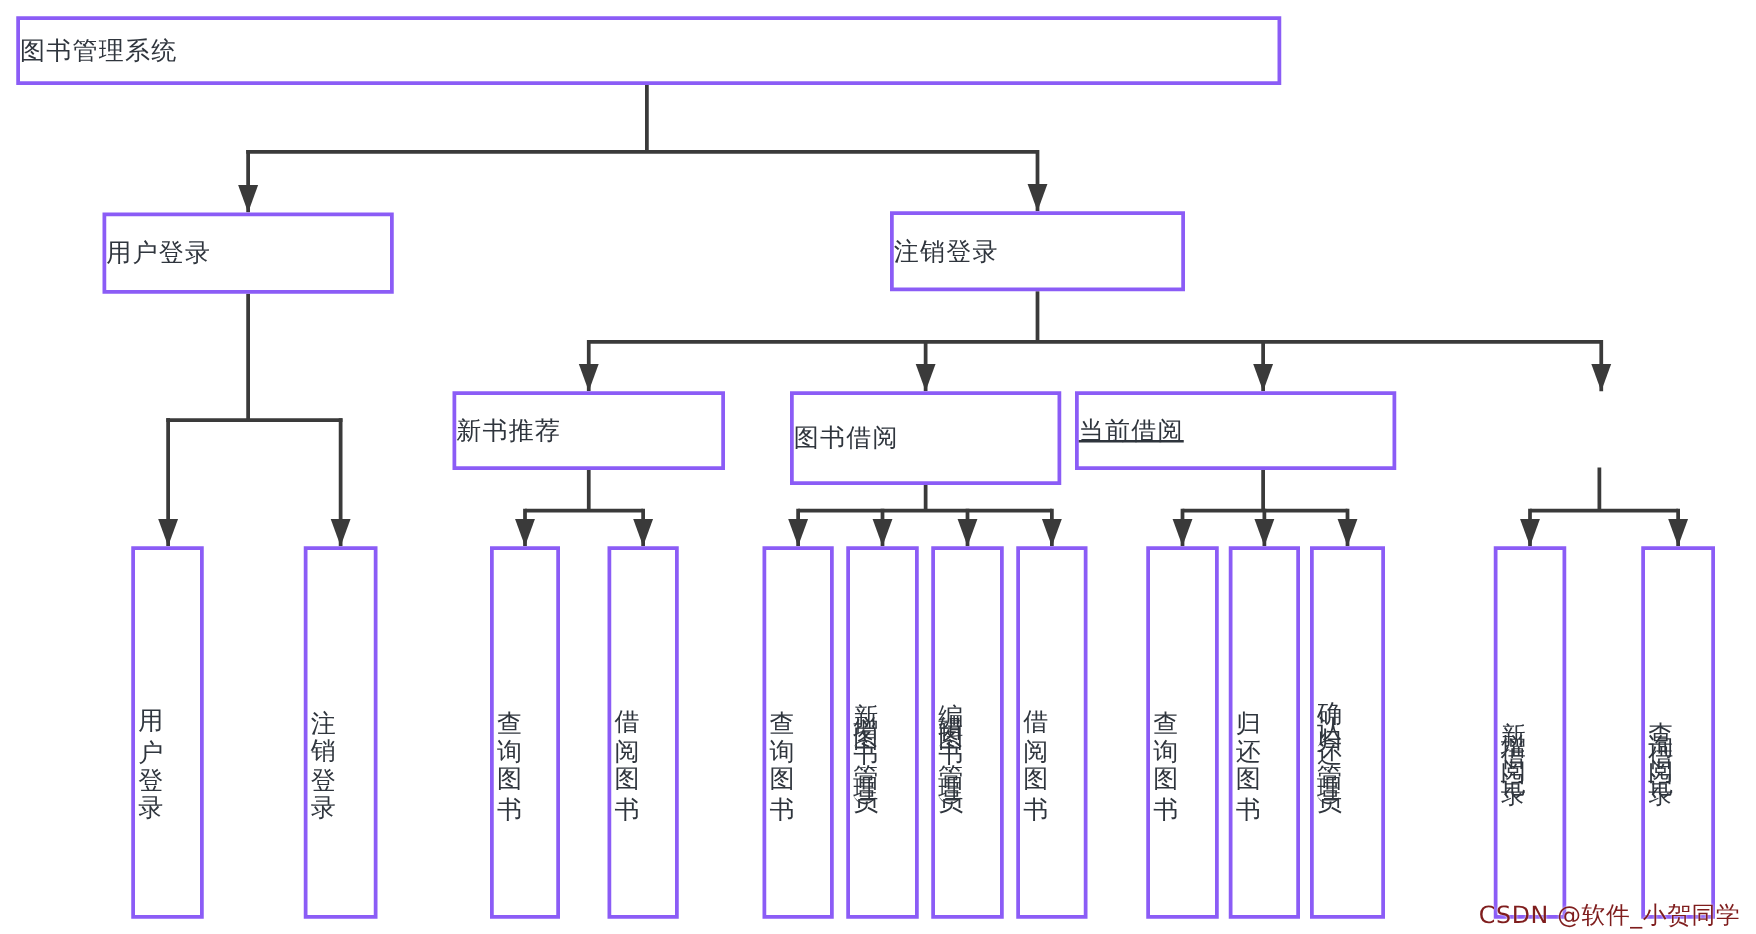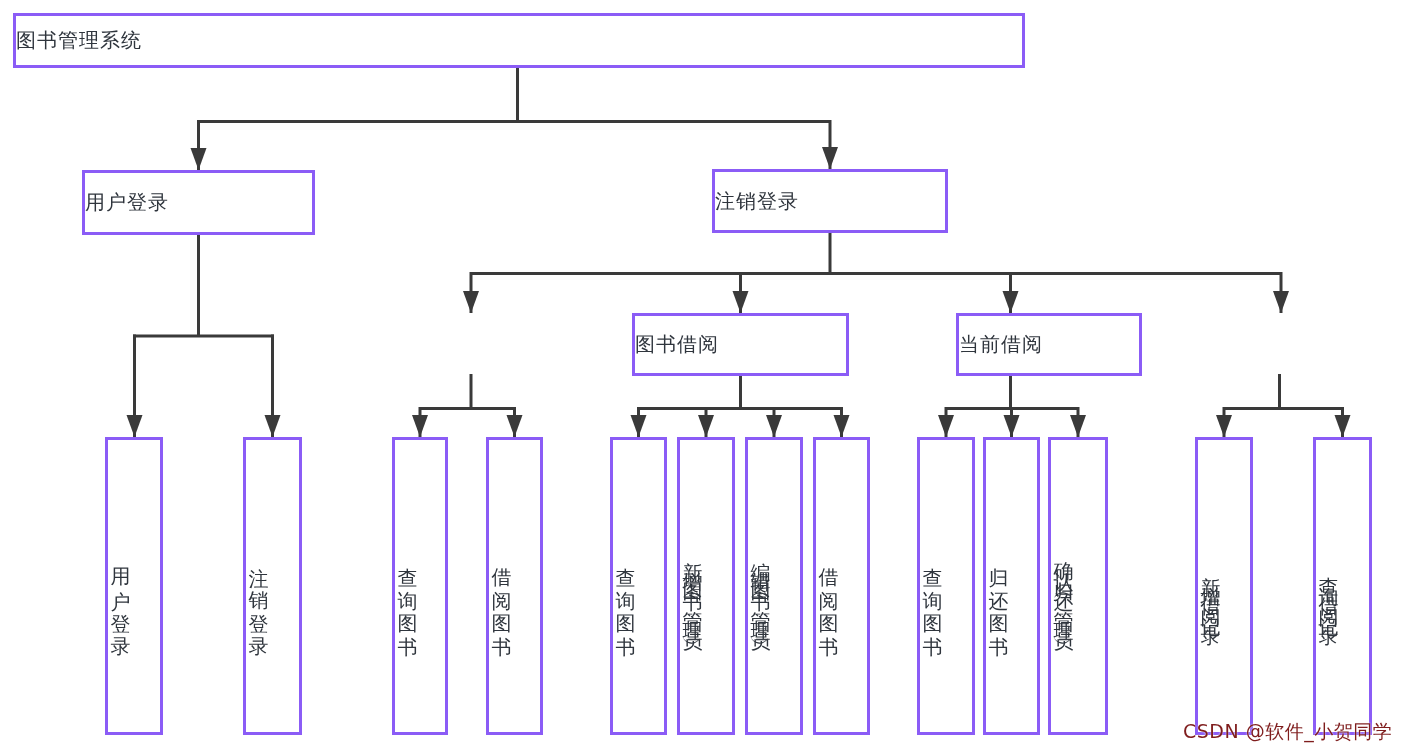--- a/index.html
+++ b/index.html
@@ -127,24 +127,27 @@
     <span>图书管理系统</span>
   </div>
 
   <div class="node h-node" style="left:82px; top:170px; width:233px; height:65px;">
     <span>用户登录</span>
   </div>
   <div class="node h-node" style="left:712px; top:169px; width:236px; height:64px;">
     <span>注销登录</span>
   </div>
 
-  <div class="node h-node" style="left:632px; top:313px; width:217px; height:63px;">
+  <div class="node h-node" style="left:362px; top:313px; width:218px; height:63px;">
+    <span>新书推荐</span>
+  </div>
+  <div class="node h-node" style="left:632px; top:313px; width:217px; height:75px;">
     <span>图书借阅</span>
   </div>
-  <div class="node h-node" style="left:956px; top:313px; width:186px; height:63px;">
+  <div class="node h-node" style="left:860px; top:313px; width:257px; height:63px;text-decoration:underline;">
     <span>当前借阅</span>
   </div>
 
   <div class="node v-node" style="left:105px; top:437px; width:58px; height:298px;">
     <span class="vlabel">用户登录</span>
   </div>
   <div class="node v-node" style="left:243px; top:437px; width:59px; height:298px;">
     <span class="vlabel">注销登录</span>
   </div>
 

